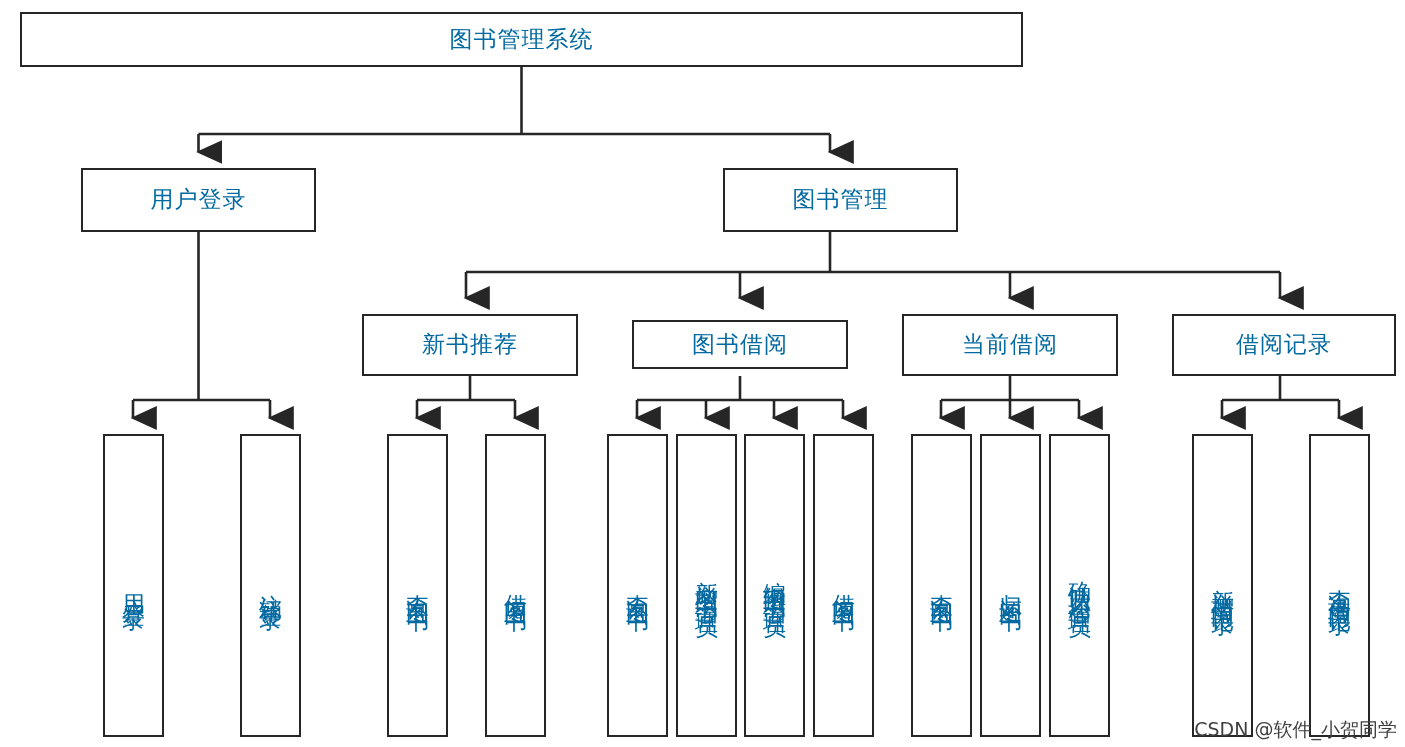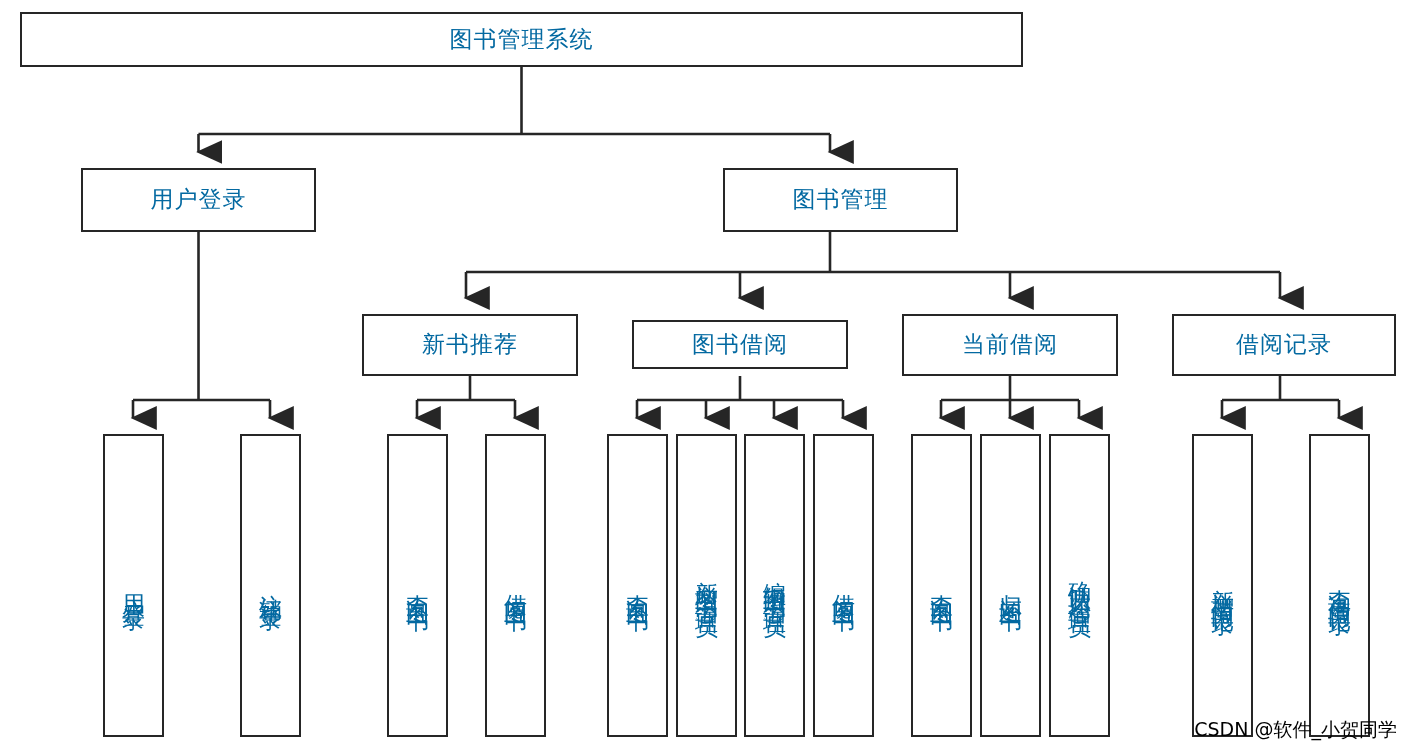--- a/index.html
+++ b/index.html
@@ -55,21 +55,21 @@
     writing-mode: vertical-rl;
     text-orientation: upright;
     display: block;
     text-align: center;
   }
   .watermark {
     position: absolute;
     right: 8px;
     bottom: 4px;
     font-size: 19px;
-    color: #000000;
+    color: #404040;
     white-space: nowrap;
     z-index: 5;
     font-family: "DejaVu Sans", "Liberation Sans", sans-serif;
   }
 </style>
 </head>
 <body>
 
 <div id="canvas">
 

